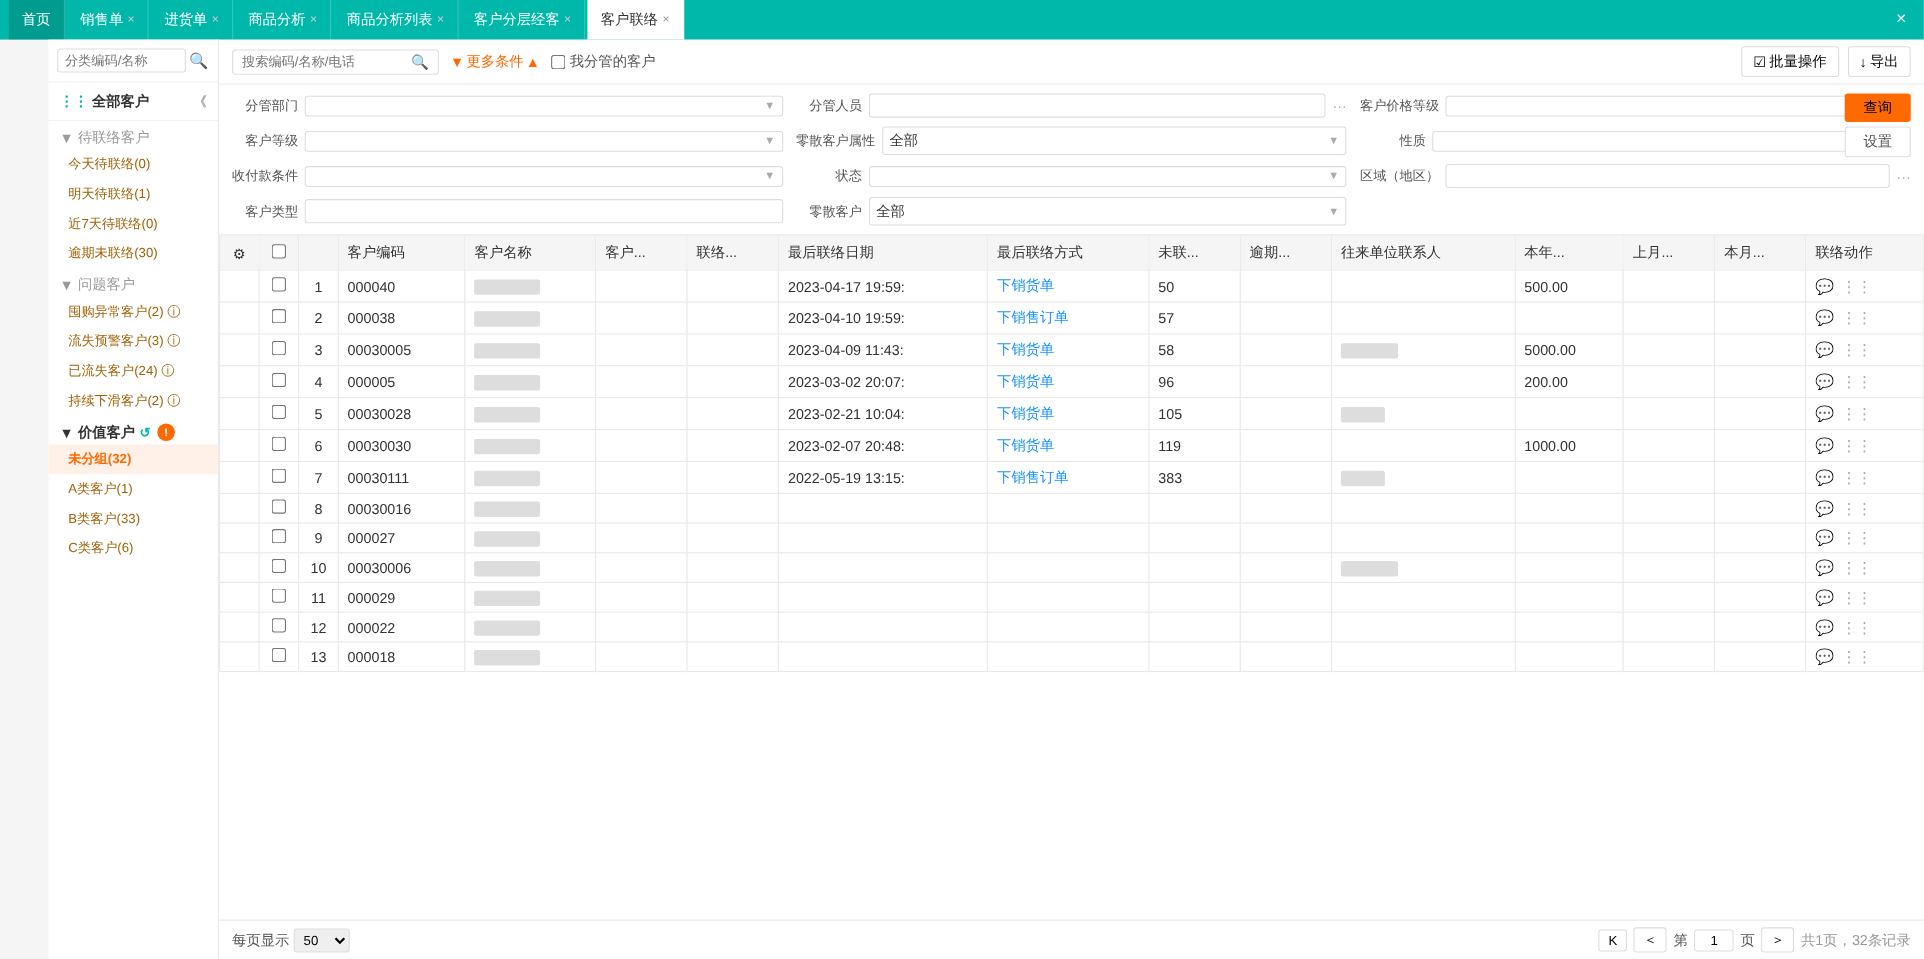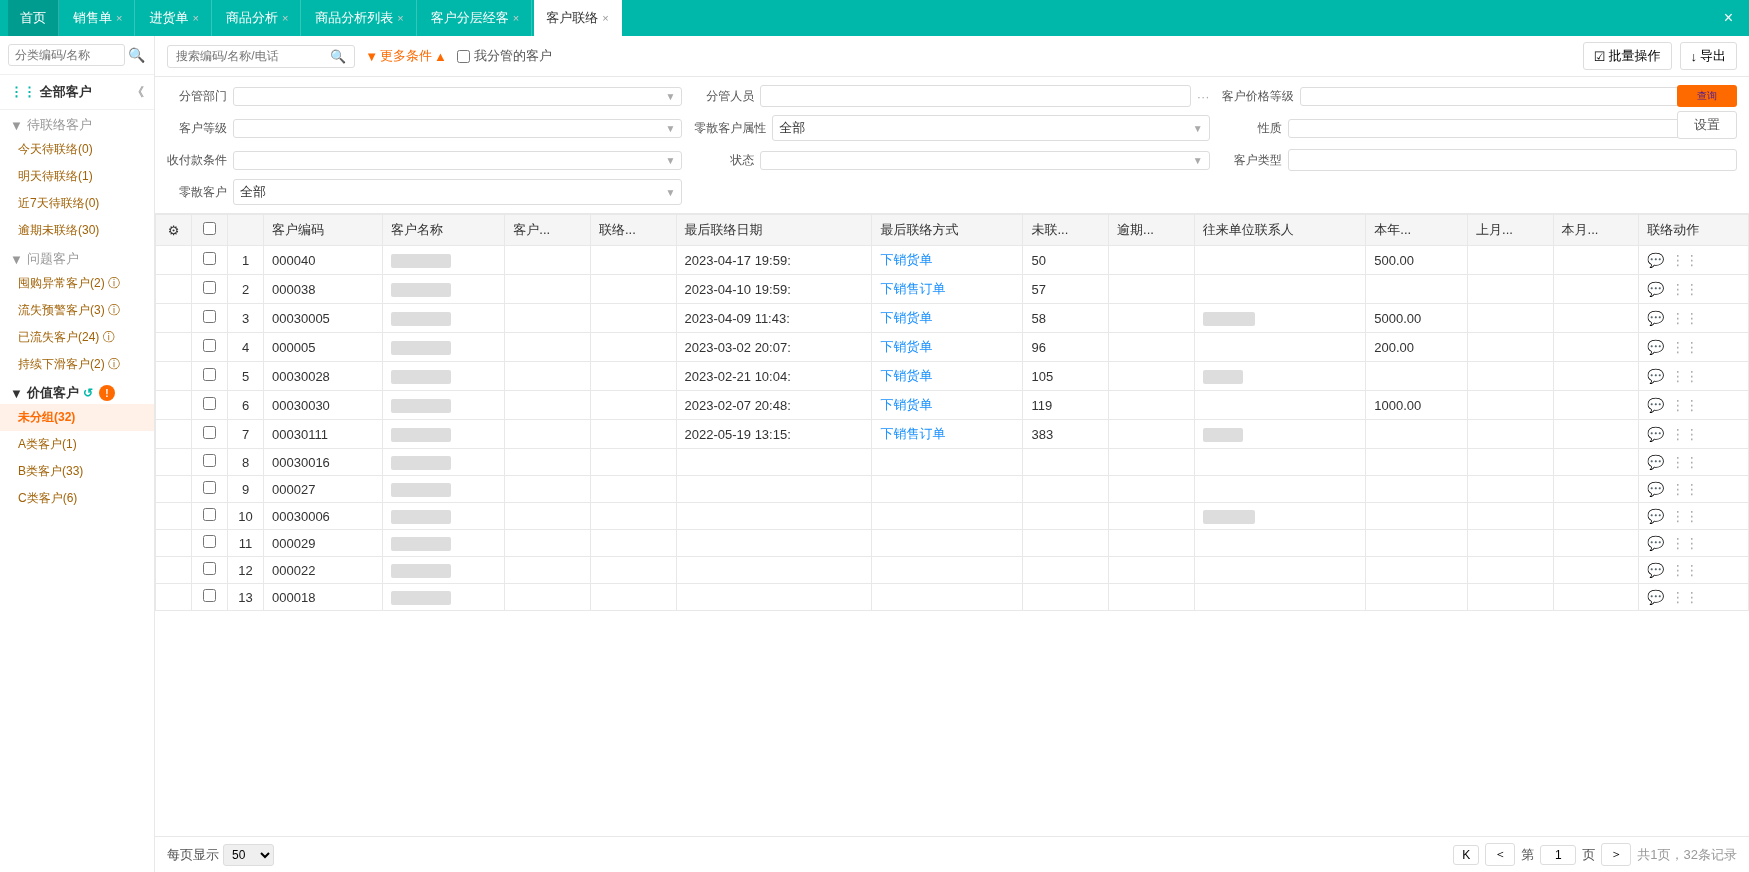--- a/index.html
+++ b/index.html
@@ -23,20 +23,21 @@
     .nav-tab.home { background: rgba(0,0,0,0.15); }
     .nav-tab.active { background: #fff; color: #333; }
     .nav-tab .close-icon { font-size: 11px; color: #ccc; cursor: pointer; }
     .nav-tab.active .close-icon { color: #999; }
     .nav-close-all { margin-left: auto; color: #fff; cursor: pointer; font-size: 16px; padding: 0 8px; }
 
     
     .main-layout {
       display: flex;
       height: calc(100vh - 36px);
+      margin-left: 44px;
     }
 
     
     .sidebar {
       width: 155px;
       min-width: 155px;
       background: #fff;
       border-right: 1px solid #e8e8e8;
       display: flex;
       flex-direction: column;
@@ -134,22 +135,22 @@
       display: flex; align-items: center; justify-content: space-between; cursor: pointer;
     }
     .filter-select .select-arrow { color: #aaa; font-size: 10px; }
     .filter-dots { color: #aaa; cursor: pointer; }
 
     .action-buttons {
       position: absolute; right: 12px; top: 8px;
       display: flex; flex-direction: column; gap: 4px;
     }
     .btn-query {
-      background: #ff6a00; color: #4c1d95; border: none;
-      padding: 4px 16px; border-radius: 3px; cursor: pointer; font-size: 10px;
+      background: #ff6a00; color: #000000; border: none;
+      padding: 4px 16px; border-radius: 3px; cursor: pointer; font-size: 13px;
     }
     .btn-reset {
       background: #fff; color: #555; border: 1px solid #ddd;
       padding: 4px 16px; border-radius: 3px; cursor: pointer; font-size: 13px;
     }
 
     
     .table-area {
       flex: 1;
       overflow: auto;
@@ -383,20 +384,25 @@
         </div>
       </div>
       <div class="filter-row">
         <span class="filter-label">状态</span>
         <div class="filter-select">
           <span></span>
           <span class="select-arrow">▼</span>
         </div>
       </div>
 
+      <div class="filter-row">
+        <span class="filter-label">区域（地区）</span>
+        <input class="filter-input" value="" style="flex: 1 1 0%;">
+        <span class="filter-dots">···</span>
+      </div>
       <div class="filter-row">
         <span class="filter-label">客户类型</span>
         <input class="filter-input" value="" style="">
       </div>
       <div class="filter-row">
         <span class="filter-label">零散客户</span>
         <div class="filter-select">
           <span>全部</span>
           <span class="select-arrow">▼</span>
         </div>

